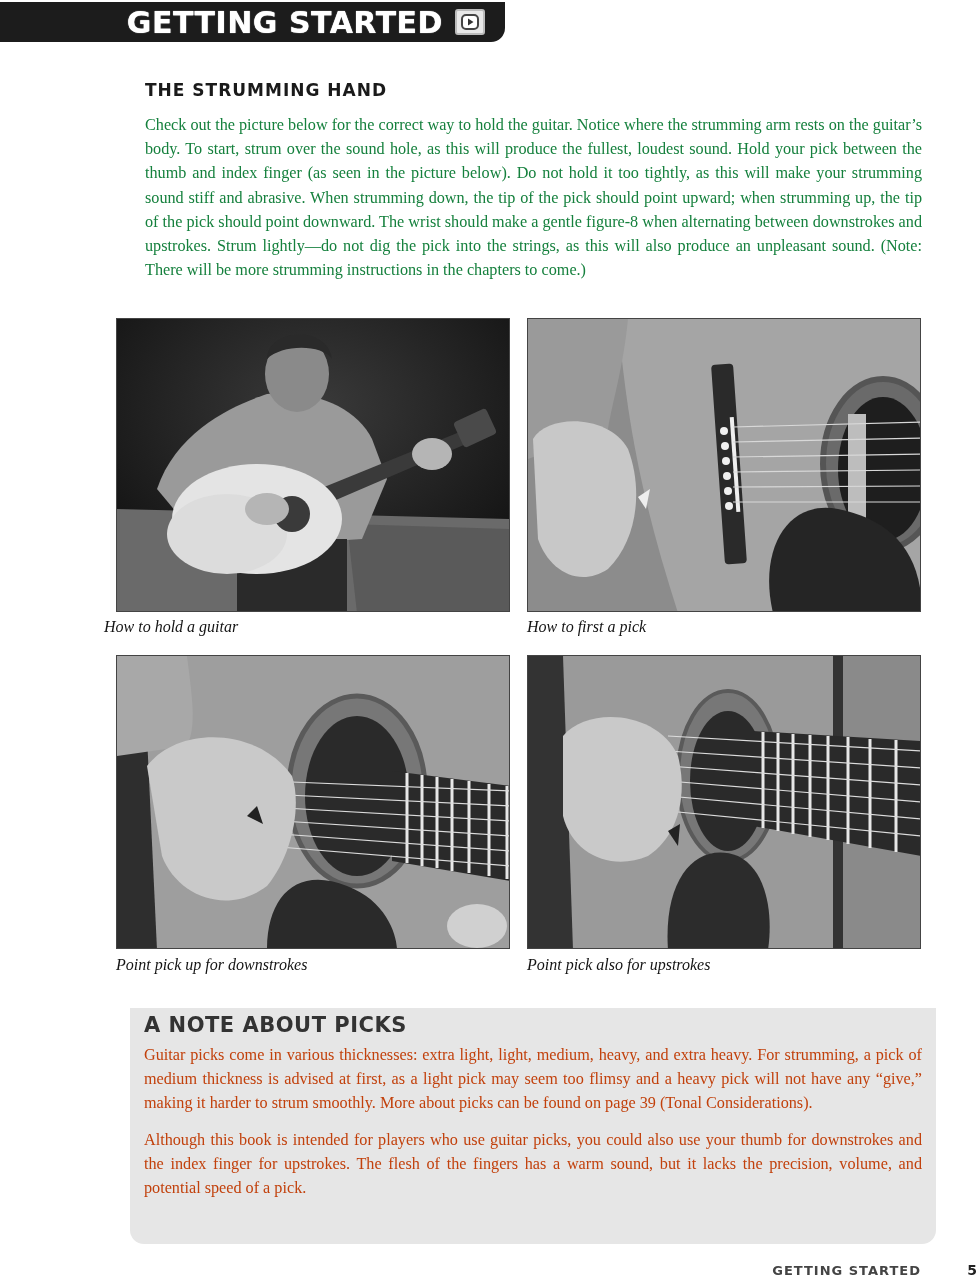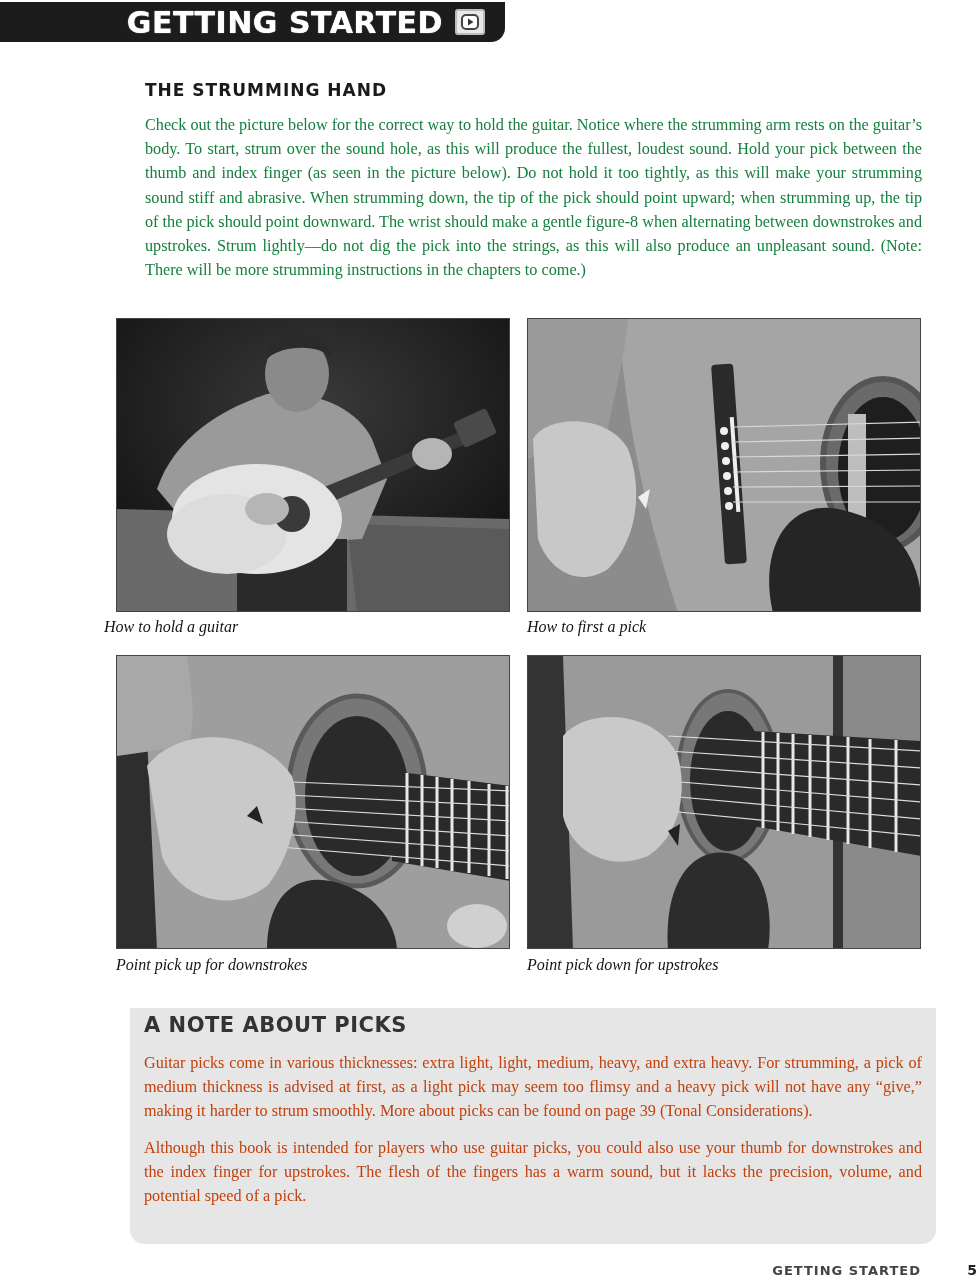--- a/index.html
+++ b/index.html
@@ -40,21 +40,21 @@
   .caption {
     position: absolute; font-style: italic; font-size: 16px; color: #141414;
   }
   .note-box {
     position: absolute; left: 130px; top: 1008px; width: 806px; height: 236px;
     background: #e6e6e6; border-radius: 0 0 14px 14px; box-sizing: border-box;
     padding: 5px 14px 0 14px;
   }
   .note-title {
     font-family: "DejaVu Sans", sans-serif; font-weight: bold; font-size: 21px;
-    color: #333; letter-spacing: 0.5px; margin-bottom: 14px;
+    color: #333; letter-spacing: 0.5px; margin-bottom: 6px;
   }
   .note-para {
     font-size: 16.2px; line-height: 24.2px; text-align: justify; color: #c2410c;
     margin: 0 0 12px 0;
   }
   .footer-section {
     position: absolute; right: 58px; top: 1263px;
     font-family: "DejaVu Sans", sans-serif; font-weight: bold; font-size: 13px;
     letter-spacing: 1px; color: #444;
   }
@@ -218,21 +218,21 @@
       <line x1="140" y1="110" x2="394" y2="129"></line>
         <line x1="140" y1="125" x2="394" y2="146"></line>
       <line x1="140" y1="140" x2="394" y2="163"></line>
         <line x1="140" y1="155" x2="394" y2="180"></line>
     </g>
 
     <path d="M35,80 C60,50 130,55 150,100 C160,140 150,180 120,200 C85,215 45,200 35,160 Z" fill="#c9c9c9"></path>
     <polygon points="140,175 152,168 150,190" fill="#222"></polygon>
   </svg>
 </div>
-<div class="caption" style="left:527px; top:956px;">Point pick down for upstrokes</div>
+<div class="caption" style="left:527px; top:956px;">Point pick also for upstrokes</div>
 
 <div class="note-box">
   <div class="note-title">A NOTE ABOUT PICKS</div>
   <p class="note-para">Guitar picks come in various thicknesses: extra light, light, medium, heavy, and extra heavy. For strumming, a pick of medium thickness is advised at first, as a light pick may seem too flimsy and a heavy pick will not have any “give,” making it harder to strum smoothly. More about picks can be found on page 39 (Tonal Considerations).</p>
   <p class="note-para">Although this book is intended for players who use guitar picks, you could also use your thumb for downstrokes and the index finger for upstrokes. The flesh of the fingers has a warm sound, but it lacks the precision, volume, and potential speed of a pick.</p>
 </div>
 
 <div class="footer-section">GETTING STARTED</div>
 <div class="footer-page">5</div>
 

